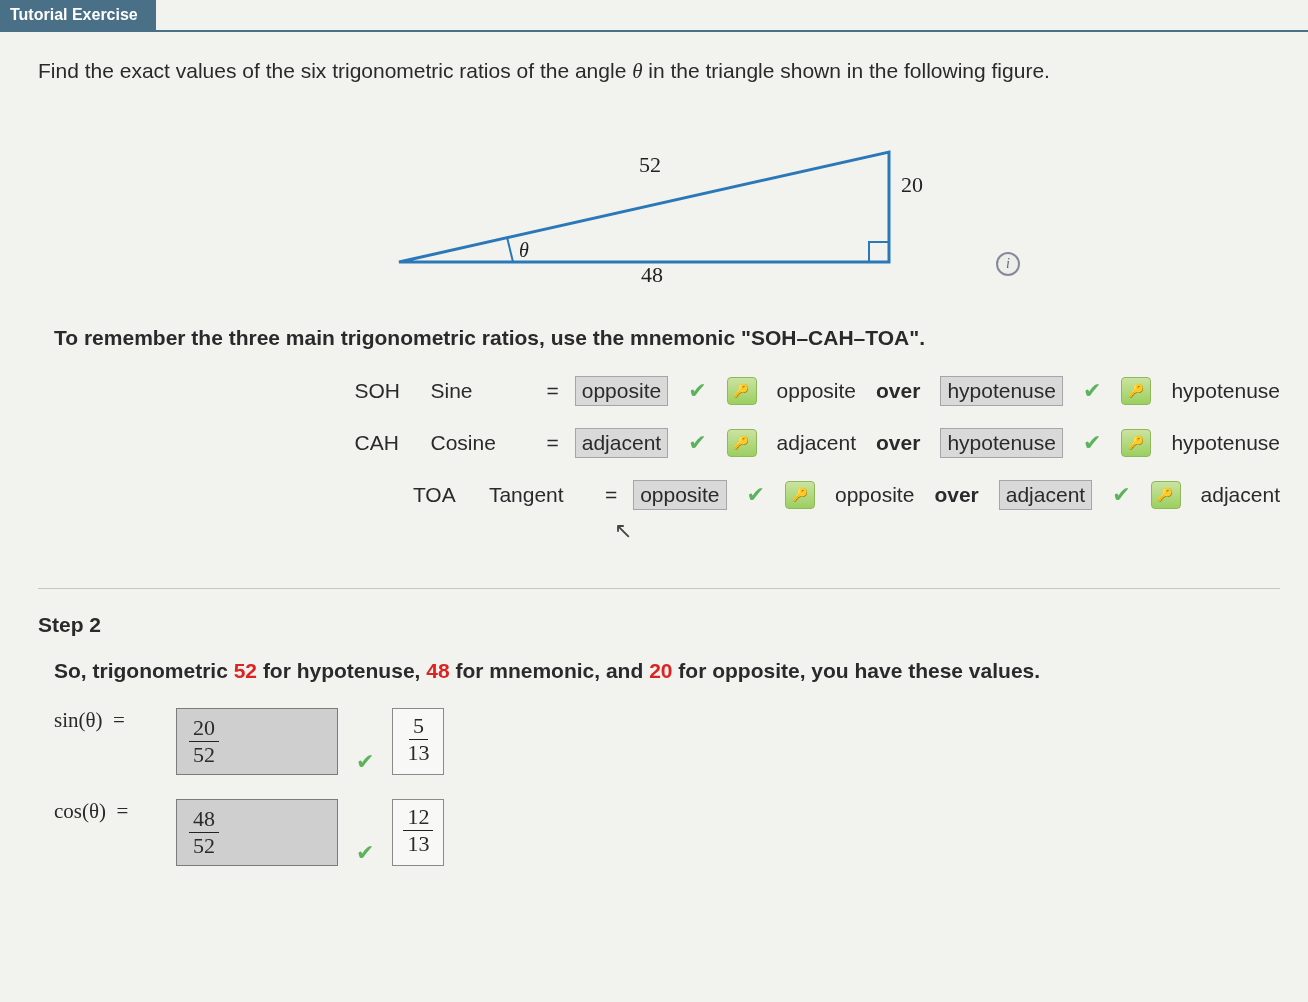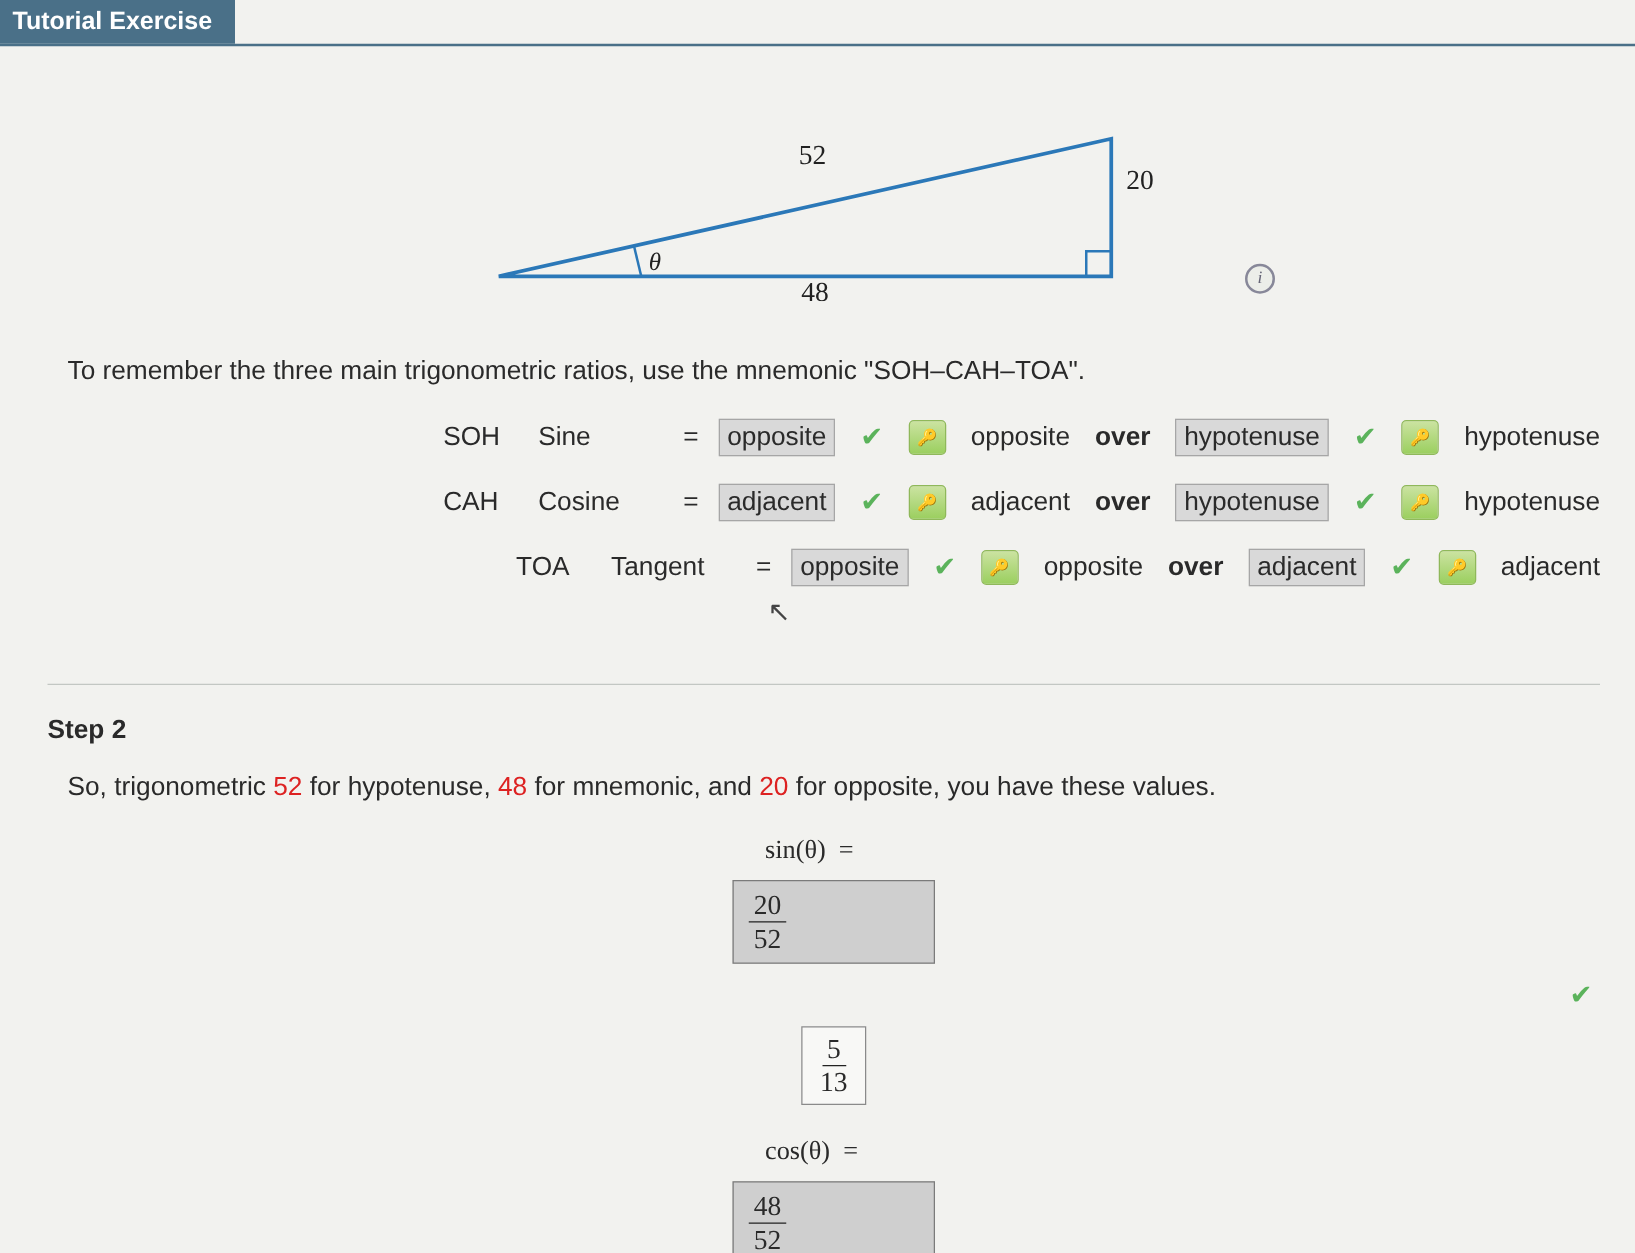--- a/index.html
+++ b/index.html
@@ -9,21 +9,21 @@
   width: 1308px;
   color: #2a2a2a;
   font-size: 21px;
 }
 .tab-header {
   background: #4a7088;
   color: #fff;
   font-weight: bold;
   padding: 6px 18px 6px 10px;
   display: inline-block;
-  font-size: 20px;
+  font-size: 16px;
 }
 .tab-row {
   border-bottom: 2px solid #4a7088;
   display: flex;
 }
 .content { padding: 24px 28px 40px 38px; }
 .prompt { margin-bottom: 26px; line-height: 1.4; }
 .var-it { font-style: italic; font-family: "Times New Roman", serif; }
 .figure-wrap {
   display: flex; justify-content: center; align-items: center;
@@ -37,21 +37,21 @@
   font-family: serif; font-size: 14px; color: #667;
   background: #eceee9;
 }
 .expand-icon {
   position: absolute; right: 14px; top: -20px;
   font-size: 18px; color: #a8adb0;
 }
 svg.triangle { display: block; }
 .step-label { font-weight: bold; margin: 12px 0 18px 0; }
 .step-body { padding-left: 16px; }
-.step-text { margin-bottom: 22px; line-height: 1.5; }
+.step-text { margin-bottom: 22px; line-height: 1.5; font-weight: bold; }
 .mnemonic-row {
   display: flex; align-items: center; gap: 14px;
   margin-bottom: 22px;
   justify-content: flex-end;
 }
 .mn-tag { width: 62px; }
 .mn-func { width: 100px; }
 .eq { margin: 0 2px; }
 .filled-box {
   border: 1px solid #a6a6a6; background: #d9d9d9;
@@ -62,23 +62,22 @@
   display: inline-flex; width: 30px; height: 28px;
   background: linear-gradient(#cbe3a1,#9bcf5f);
   border: 1px solid #8fb85a; border-radius: 4px;
   align-items: center; justify-content: center;
   color: #7d6a2a; font-size: 13px; margin-right: 6px;
 }
 .plain-word { margin: 0 6px; font-weight: bold; }
 hr.sep { border: none; border-top: 1px solid #c3c7c3; margin: 30px 0 24px 0; }
 .red-num { color: #d22; }
 .calc-row {
-  display: flex; align-items: center; gap: 12px;
+  display: flex; gap: 12px;
   margin-bottom: 24px;
-  flex-direction: column;
 }
 .func-label { width: 110px; font-family: "Times New Roman", serif; }
 .big-box {
   border: 1px solid #7b7b7b; background: #cfcfcf;
   padding: 6px 12px; width: 162px; display: flex;
   align-items: center; justify-content: flex-start;
 }
 .frac {
   display: inline-flex; flex-direction: column; align-items: center;
   font-family: "Times New Roman", serif; font-size: 22px;
@@ -93,20 +92,24 @@
 </style>
 </head>
 <body>
 
 <div class="tab-row">
   <div class="tab-header">Tutorial Exercise</div>
 </div>
 
 <div class="content">
 
+  <div class="prompt">
+    <span>Find the exact values of the six trigonometric ratios of the angle </span><span class="var-it">θ</span><span> in the triangle shown in the following figure.</span>
+    <span class="expand-icon">⤢</span>
+  </div>
 
   <div class="figure-wrap">
     <svg class="triangle" width="560" height="170" viewBox="0 0 560 170">
       <polygon points="20,150 510,150 510,40" fill="none" stroke="#2b78b8" stroke-width="3"></polygon>
       <rect x="490" y="130" width="20" height="20" fill="none" stroke="#2b78b8" stroke-width="2"></rect>
       <line x1="128" y1="125" x2="134" y2="150" stroke="#2b78b8" stroke-width="2"></line>
       <text x="260" y="60" font-size="22" fill="#222" font-family="Times New Roman">52</text>
       <text x="262" y="170" font-size="22" fill="#222" font-family="Times New Roman">48</text>
       <text x="522" y="80" font-size="22" fill="#222" font-family="Times New Roman">20</text>
       <text x="140" y="145" font-size="20" fill="#222" font-family="Times New Roman" font-style="italic">θ</text>

